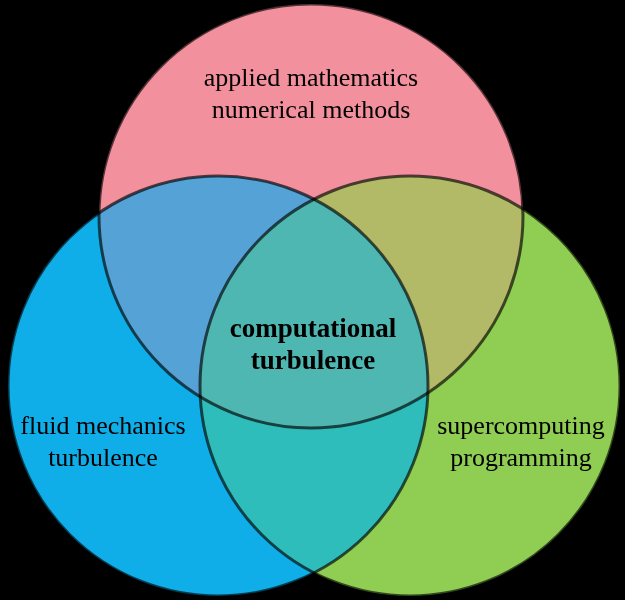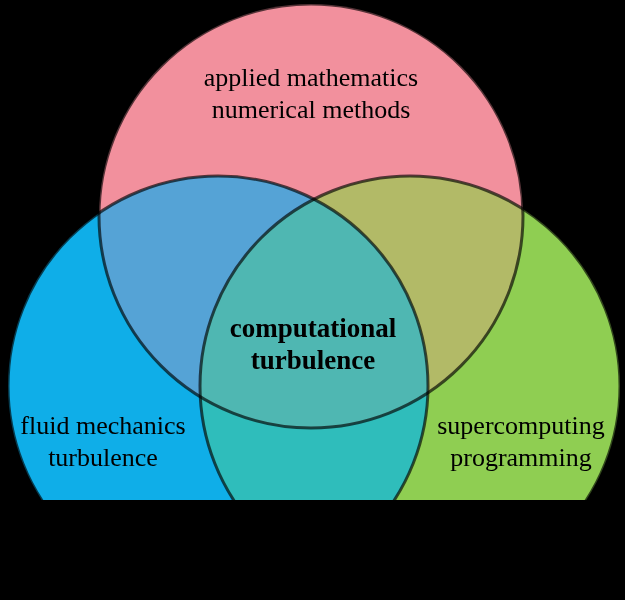--- a/index.html
+++ b/index.html
@@ -3,21 +3,21 @@
 <meta charset="utf-8">
 <style>
   html, body {
     margin: 0;
     padding: 0;
     background: #000;
   }
   .stage {
     position: relative;
     width: 625px;
-    height: 500px;
+    height: 600px;
     background: #000;
     overflow: hidden;
     text-align: right;
   }
   svg text {
     font-family: "Liberation Serif", "DejaVu Serif", serif;
     fill: #000000;
   }
   .set-label {
     font-size: 26px;

